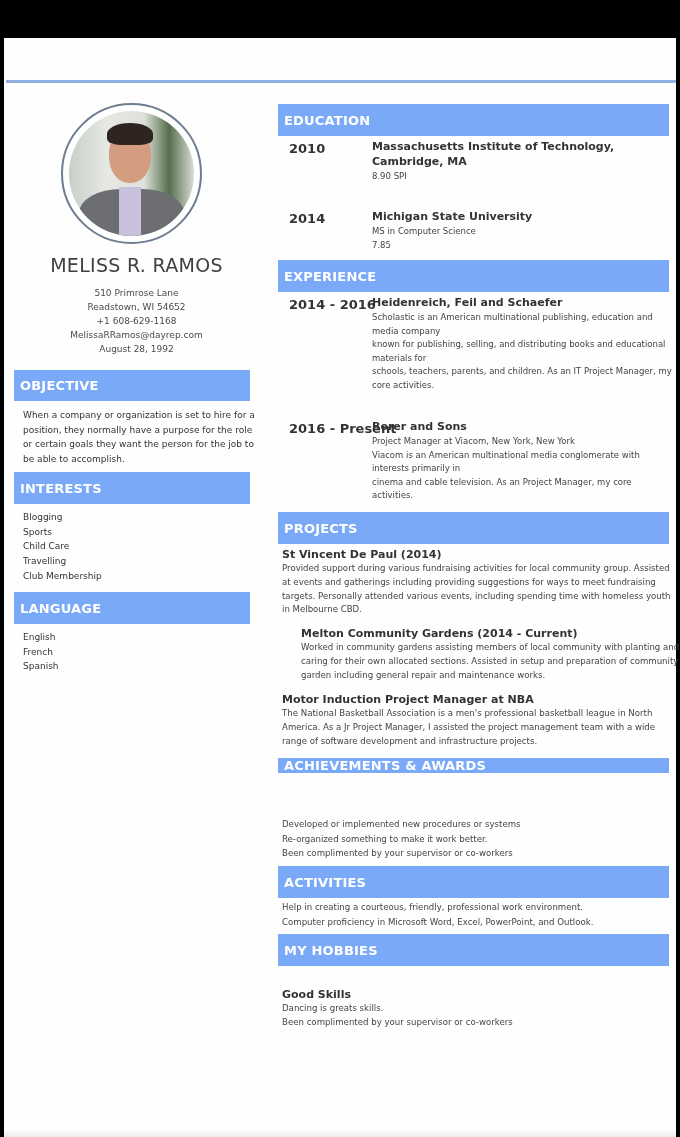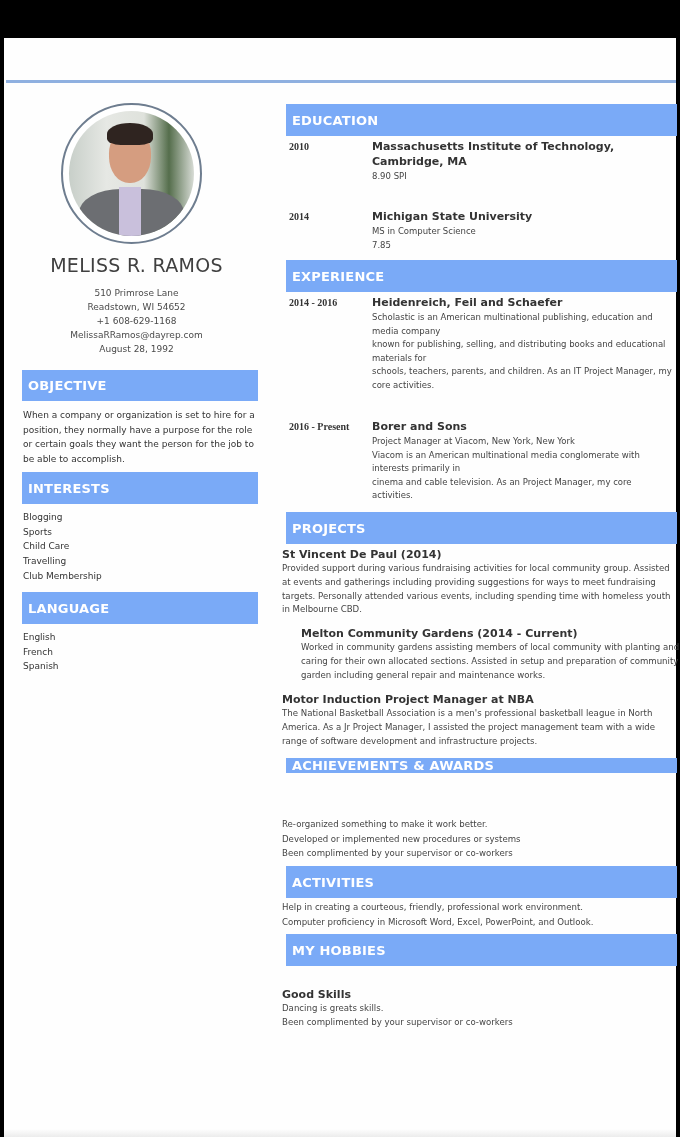--- a/index.html
+++ b/index.html
@@ -16,21 +16,21 @@
   }
   .top-rule {
     position: absolute; left: 2px; top: 42px; width: 670px; height: 3px;
     background: #8fb0e0;
   }
 
   
   .bar {
     position: absolute; background: #7aaaf7; color: #fff;
     font-weight: bold; font-size: 13px; letter-spacing: 0.2px;
-    padding-left: 6px; display: flex; align-items: center; margin-left: 8px;
+    padding-left: 6px; display: flex; align-items: center;
   }
 
   
   .photo-ring {
     position: absolute; left: 57px; top: 65px; width: 141px; height: 141px;
     border-radius: 50%; border: 2px solid #6e7d8f; background: #fff;
   }
   .photo {
     position: absolute; left: 6px; top: 6px; width: 125px; height: 125px;
     border-radius: 50%; overflow: hidden;
@@ -61,21 +61,21 @@
     position: absolute; left: 10px; top: 248px; width: 245px; text-align: center;
     font-size: 9px; line-height: 14px; color: #4a4a4a;
   }
   .left-text {
     position: absolute; left: 19px; font-size: 9px; line-height: 14.5px; color: #333;
   }
   .left-list div { line-height: 14.7px; }
 
   
   .entry-date {
-    position: absolute; left: 285px; font-size: 10px; font-weight: bold; color: #333; font-family: Liberation Serif, serif;
+    position: absolute; left: 285px; font-size: 13px; font-weight: bold; color: #333;
   }
   .entry-body { position: absolute; left: 368px; width: 300px; }
   .entry-title { font-size: 11px; font-weight: bold; color: #333; line-height: 15px; }
   .entry-desc { font-size: 8.5px; color: #444; line-height: 13.6px; margin-top: 1px; }
 
   .proj { position: absolute; left: 278px; width: 392px; }
   .proj-title { font-size: 11px; font-weight: bold; color: #333; line-height: 15px; }
   .proj-desc { font-size: 8.6px; color: #444; line-height: 13.8px; }
 
   .plain-list { position: absolute; left: 278px; width: 392px; font-size: 8.6px; line-height: 14.6px; color: #444; }
@@ -181,22 +181,22 @@
     <div class="proj-title">Motor Induction Project Manager at NBA</div>
     <div class="proj-desc">
       <div>The National Basketball Association is a men's professional basketball league in North</div>
       <div>America. As a Jr Project Manager, I assisted the project management team with a wide</div>
       <div>range of software development and infrastructure projects.</div>
     </div>
   </div>
 
   <div class="bar" style="left:274px; top:720px; width:391px; height:15px;">ACHIEVEMENTS &amp; AWARDS</div>
   <div class="plain-list" style="top:779px;">
+    <div>Developed or implemented new procedures or systems</div>
     <div>Re-organized something to make it work better.</div>
-    <div>Developed or implemented new procedures or systems</div>
     <div>Been complimented by your supervisor or co-workers</div>
   </div>
 
   <div class="bar" style="left:274px; top:828px; width:391px; height:32px;">ACTIVITIES</div>
   <div class="plain-list" style="top:862px;">
     <div>Help in creating a courteous, friendly, professional work environment.</div>
     <div>Computer proficiency in Microsoft Word, Excel, PowerPoint, and Outlook.</div>
   </div>
 
   <div class="bar" style="left:274px; top:896px; width:391px; height:32px;">MY HOBBIES</div>

